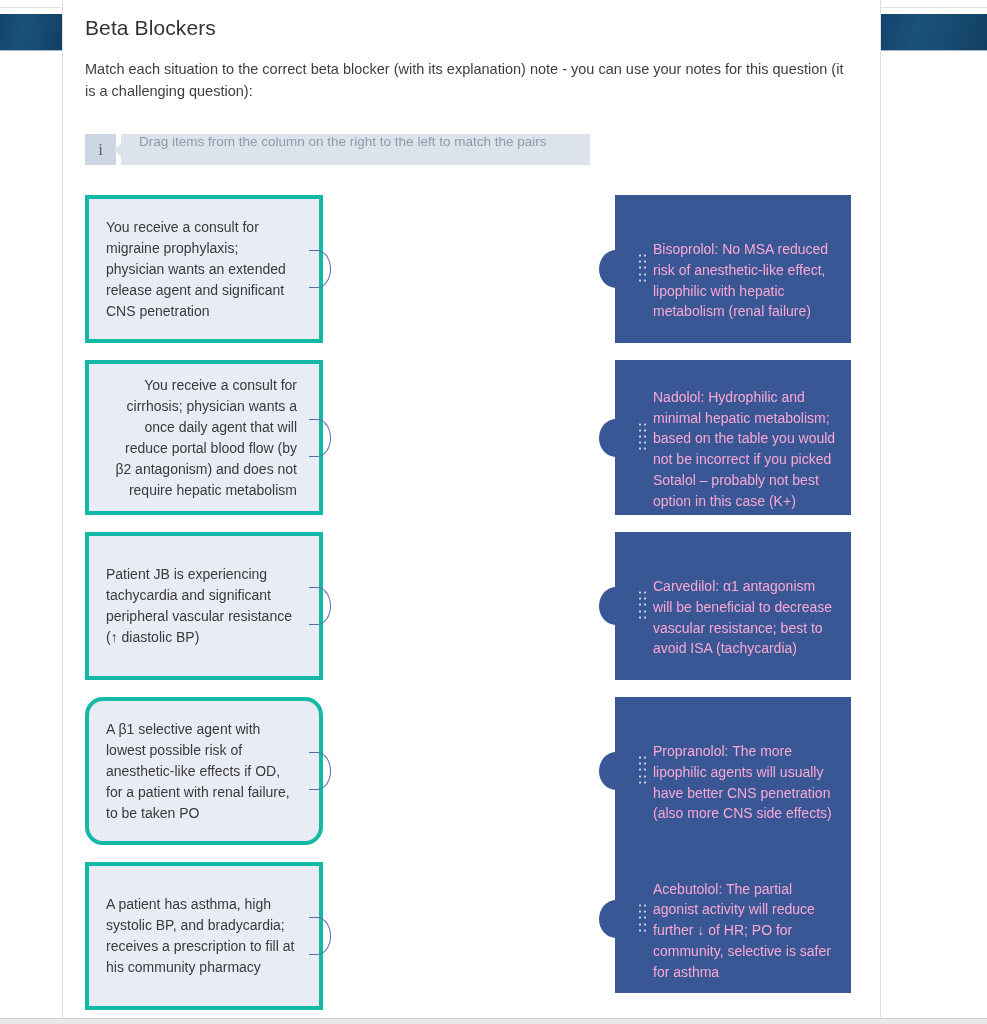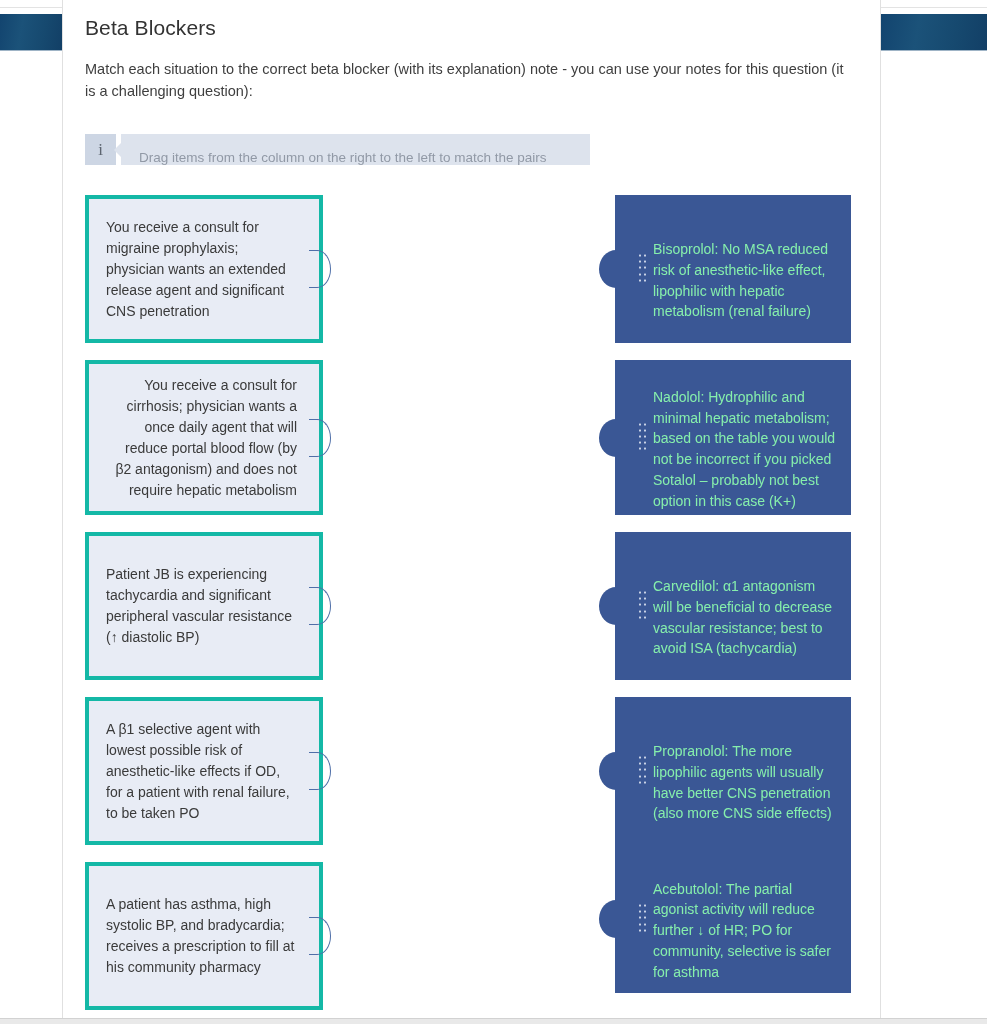--- a/index.html
+++ b/index.html
@@ -111,21 +111,21 @@
     font-family: "Liberation Serif", serif;
     font-size: 17px;
     color: #5d6570;
     line-height: 1;
   }
   .info-body {
     position: relative;
     flex: 1;
     background: #dde3ed;
     display: flex;
-    align-items: flex-end;
+    align-items: flex-start;
     padding-left: 18px;
     margin-left: 5px;
   }
   
   .info-body::before {
     content: "";
     position: absolute;
     left: -7px;
     top: 50%;
     transform: translateY(-50%);
@@ -199,21 +199,21 @@
     box-sizing: border-box;
     width: 236px;
     background: #3a5795;
     display: flex;
     align-items: center;
     padding: 10px 14px 10px 38px;
   }
   .source-text {
     font-size: 14px;
     line-height: 1.48;
-    color: #86efac;
+    color: #f9a8d4;
     font-weight: 500;
     margin-top: 23px;
   }
   
   .knob {
     position: absolute;
     left: -16px;
     top: 50%;
     transform: translateY(-50%);
     width: 31px;
@@ -276,21 +276,21 @@
             <span class="socket"></span>
           </div>
           <div class="target-card" style="height: 155px; margin-bottom: 17px; text-align: right;">
             <span class="target-text">You receive a consult for cirrhosis; physician wants a once daily agent that will reduce portal blood flow (by β2 antagonism) and does not require hepatic metabolism</span>
             <span class="socket"></span>
           </div>
           <div class="target-card" style="height: 148px; margin-bottom: 17px;">
             <span class="target-text">Patient JB is experiencing tachycardia and significant peripheral vascular resistance (↑ diastolic BP)</span>
             <span class="socket"></span>
           </div>
-          <div class="target-card" style="height: 148px; margin-bottom: 17px;">
+          <div class="target-card" style="height: 148px; margin-bottom: 17px; border-radius: 18px;">
             <span class="target-text">A β1 selective agent with lowest possible risk of anesthetic-like effects if OD, for a patient with renal failure, to be taken PO</span>
             <span class="socket"></span>
           </div>
           <div class="target-card" style="height: 148px;">
             <span class="target-text">A patient has asthma, high systolic BP, and bradycardia; receives a prescription to fill at his community pharmacy</span>
             <span class="socket"></span>
           </div>
         </div>
 
         <div class="column right">

